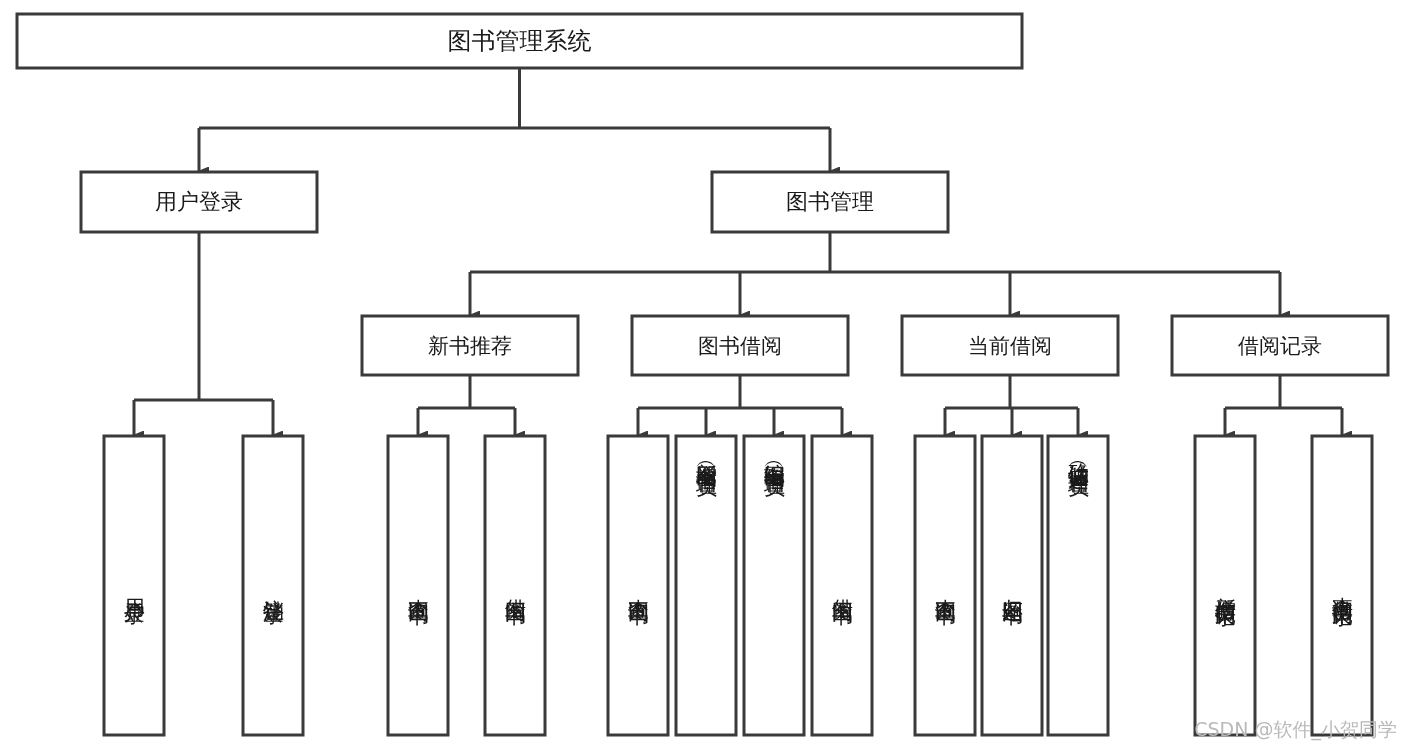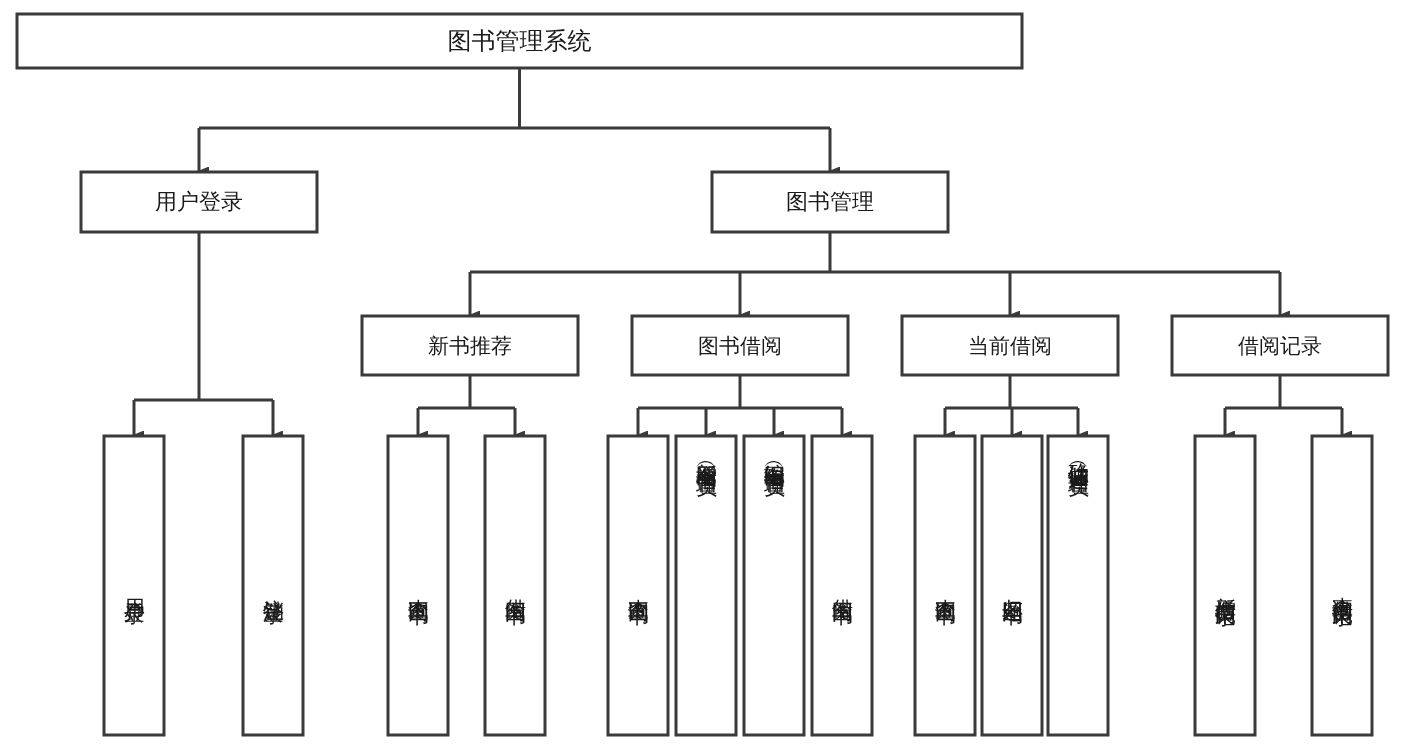--- a/index.html
+++ b/index.html
@@ -224,13 +224,14 @@
       <div class="leaf-label-wrap top-align" style="left: 1048px; top: 436px; width: 60px; height: 299px; padding-top: 10px;">
         <span class="leaf-label">确认归还（管理员）</span>
       </div>
       <div class="leaf-label-wrap" style="left: 1195px; top: 436px; width: 60px; height: 299px; padding-top: 0px;">
         <span class="leaf-label">新增借阅记录</span>
       </div>
       <div class="leaf-label-wrap" style="left: 1312px; top: 436px; width: 60px; height: 299px; padding-top: 0px;">
         <span class="leaf-label">查询借阅记录</span>
       </div>
     </div>
+  <div class="watermark">CSDN @软件_小贺同学</div>
 </div>
 
 </body></html>

